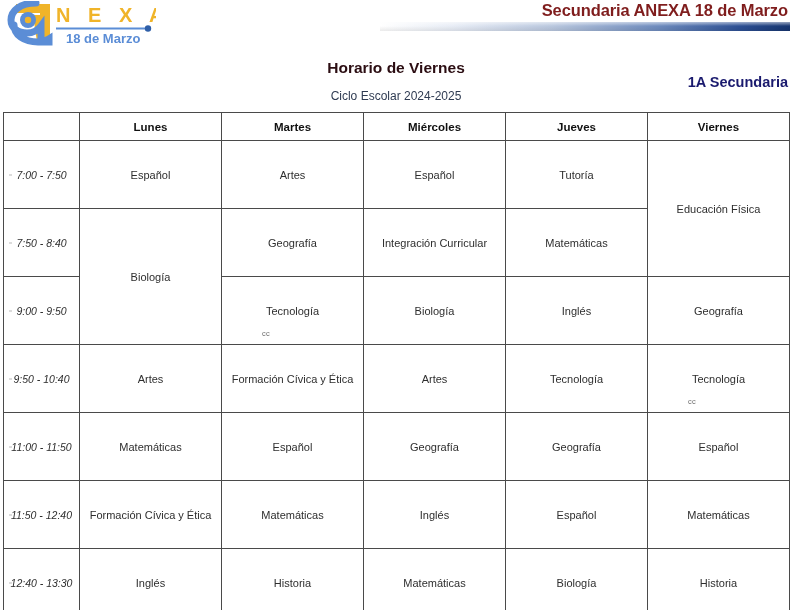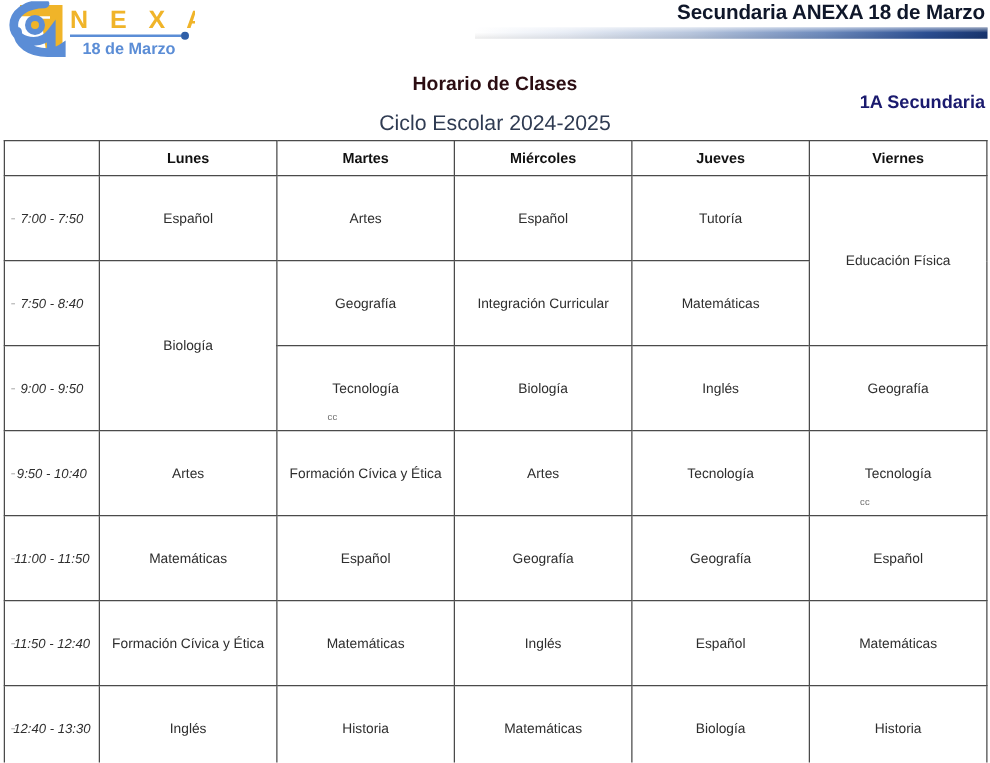--- a/index.html
+++ b/index.html
@@ -33,21 +33,21 @@
   }
   #logo svg { display: block; }
 
   
   #school-name {
     position: absolute;
     right: 4px;
     top: 1px;
     font-size: 16.5px;
     font-weight: bold;
-    color: #0f172a;
+    color: #7f1d1d;
     letter-spacing: -0.1px;
     white-space: nowrap;
     text-align: right;
   }
 
   
   #header-rule {
     position: absolute;
     left: 380px;
     top: 22px;
@@ -94,21 +94,21 @@
     font-size: 15.5px;
     font-weight: bold;
     color: #2b0d12;
   }
   #subtitle {
     position: absolute;
     left: 0;
     top: 89px;
     width: 792px;
     text-align: center;
-    font-size: 17px;
+    font-size: 12px;
     color: #2f3b52;
   }
 
   
   #schedule-wrap {
     position: absolute;
     left: 3px;
     top: 112px;
     width: 786px;
   }
@@ -195,21 +195,21 @@
     </svg>
   </div>
 
   <div id="school-name">Secundaria ANEXA 18 de Marzo</div>
 
   <div id="header-rule"></div>
 
   <div id="group-name">1A Secundaria</div>
 </div>
 
-<div id="title">Horario de Clases</div>
+<div id="title">Horario de Viernes</div>
 <div id="subtitle">Ciclo Escolar 2024-2025</div>
 
 <div id="schedule-wrap">
   <table id="schedule">
     <colgroup>
       <col class="col-time">
       <col class="col-day">
         <col class="col-day">
         <col class="col-day">
       <col class="col-day">

